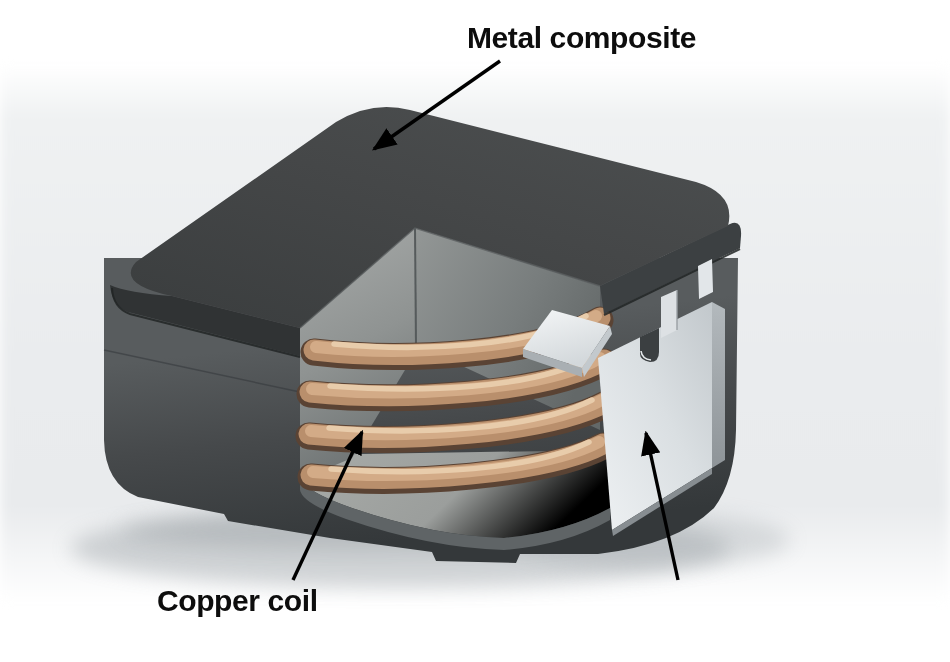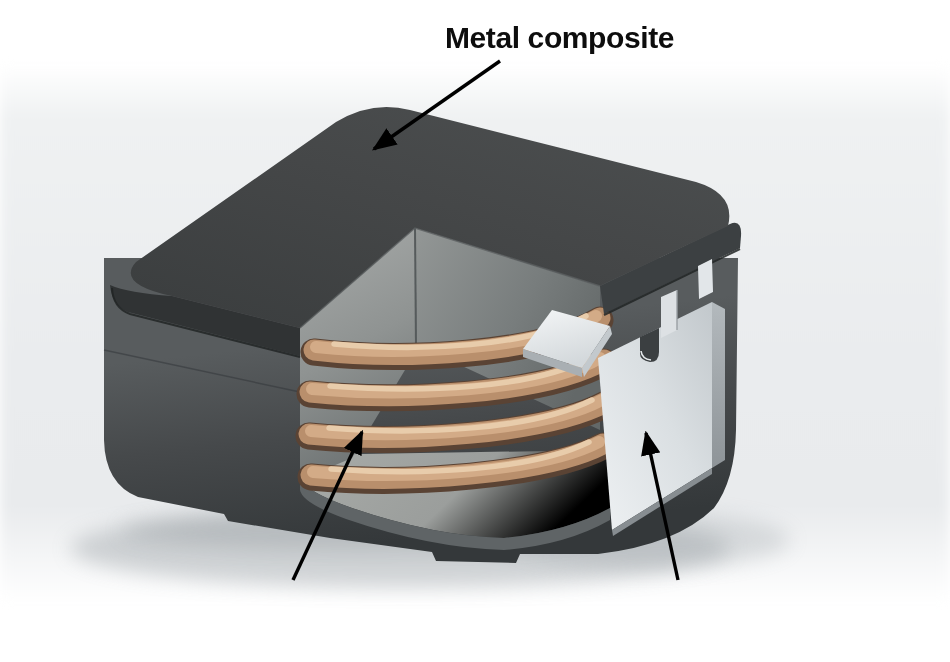--- a/index.html
+++ b/index.html
@@ -10,21 +10,21 @@
   .backdrop{
     position:absolute;left:0;top:64px;width:950px;height:540px;
     background:linear-gradient(180deg,#ffffff 0%,#eff1f2 10%,#eaecee 55%,#e9ebed 82%,#ffffff 100%);
     filter:blur(6px);
   }
   svg.render{position:absolute;left:0;top:0;}
   .lbl{
     position:absolute;font-size:30px;font-weight:700;letter-spacing:-0.4px;
     color:#0d0d0d;white-space:nowrap;line-height:1.05;
   }
-  .lbl-top{left:445px;top:22px;}
+  .lbl-top{left:467px;top:22px;}
   .lbl-coil{left:157px;top:585px;}
   .lbl-term{left:612px;top:585px;}
 </style>
 </head>
 <body>
 
 <div class="stage">
   <div class="backdrop"></div>
 
   <svg class="render" width="950" height="662" viewBox="0 0 950 662">
@@ -144,13 +144,14 @@
     </g>
 
     <g stroke="#000" stroke-width="3.4" fill="none">
       <path d="M500,61 L374,149" marker-end="url(#ah)"></path>
       <path d="M293,580 L362,432" marker-end="url(#ah)"></path>
       <path d="M678,580 L646,433" marker-end="url(#ah)"></path>
     </g>
   </svg>
 
   <div class="lbl lbl-top">Metal composite</div>
+  <div class="lbl lbl-coil">Copper coil</div>
 </div>
 
 </body></html>

